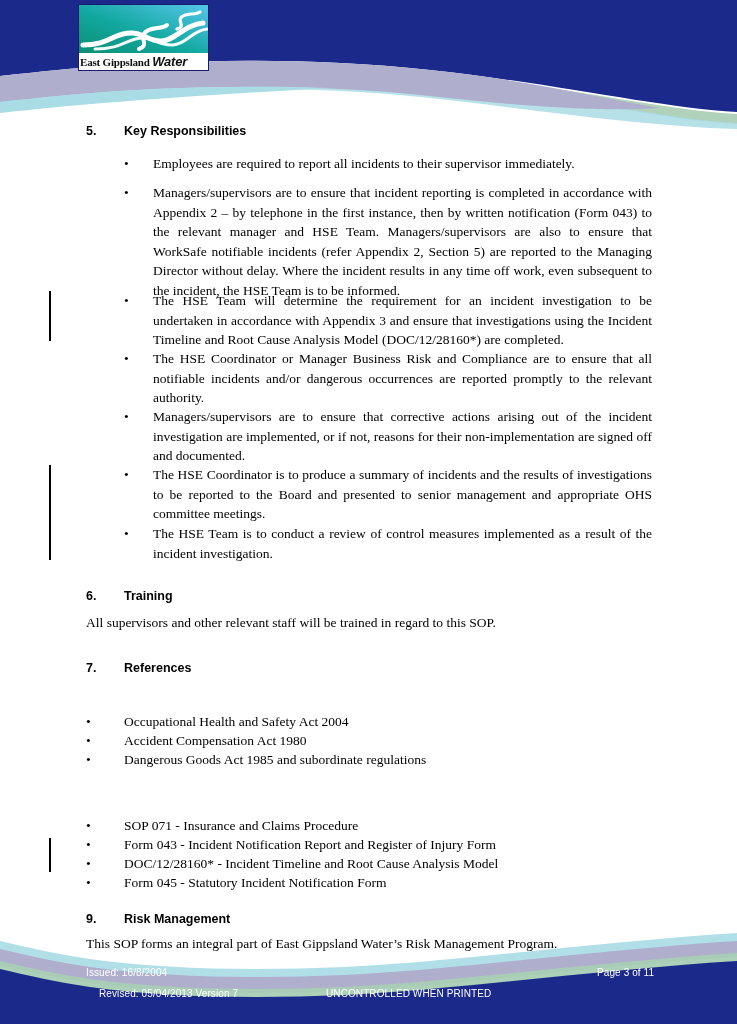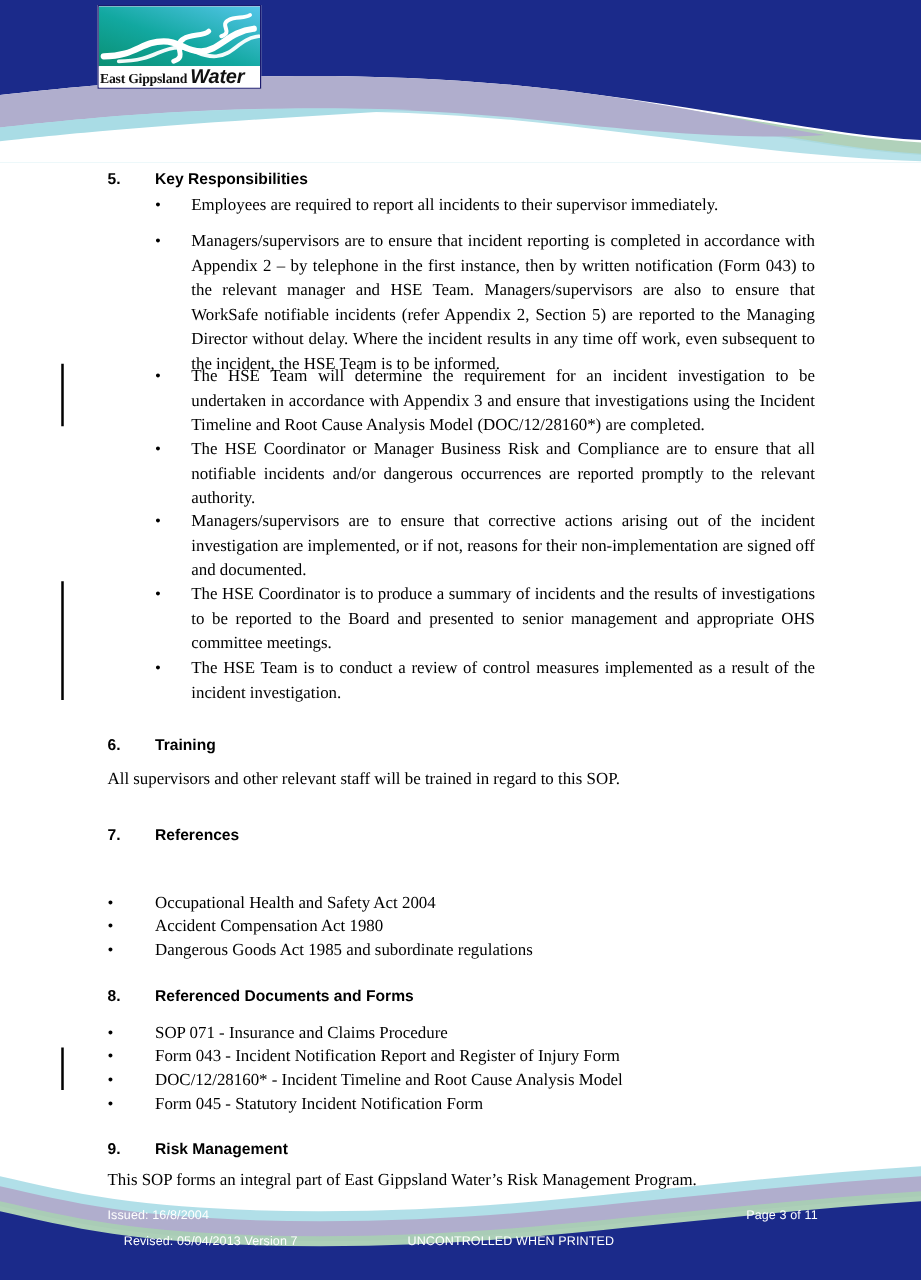--- a/index.html
+++ b/index.html
@@ -67,21 +67,21 @@
     letter-spacing: -0.2px;
     white-space: nowrap;
     overflow: hidden;
     padding-left: 1px;
     box-sizing: border-box;
   }
   .logo-caption .water {
     font-family: "Liberation Sans", sans-serif;
     font-weight: bold;
     font-style: italic;
-    font-size: 16px;
+    font-size: 13px;
   }
 
   .header-title {
     position: absolute;
     left: 243px;
     top: 30px;
     z-index: 4;
     color: #ffffff;
     font-family: "Liberation Sans", sans-serif;
     font-size: 14.5px;
@@ -237,21 +237,21 @@
       <path d="M0,80 C26,86 56,93 90,98 C190,112 320,110 430,100 C540,90 640,78 737,72 L737,135 L0,135 Z" fill="#1b2a8a"></path>
     </svg>
   </div>
 
   <div class="content">
 
     <div class="change-bar" style="top:291px;height:50px;"></div>
     <div class="change-bar" style="top:465px;height:95px;"></div>
     <div class="change-bar" style="top:838px;height:34px;"></div>
 
-    <div class="section-head" style="left:86px; top:136px;">
+    <div class="section-head" style="left:86px; top:124px;">
       <span class="num">5.</span><span>Key Responsibilities</span>
     </div>
 
     <div class="bullet-row" style="left:124px; top:154px; width:528px;">
       <span class="bullet-dot" style="width:29px;">•</span>
       <span class="bullet-text nojust" style="width:499px;">Employees are required to report all incidents to their supervisor immediately.</span>
     </div>
 
     <div class="bullet-row" style="left:124px; top:183px; width:528px;">
       <span class="bullet-dot" style="width:29px;">•</span>
@@ -298,23 +298,20 @@
     </div>
     <div class="bullet-row" style="left:86px; top:731px; width:560px;">
       <span class="bullet-dot" style="width:38px;">•</span>
       <span class="bullet-text nojust" style="width:520px;">Accident Compensation Act 1980</span>
     </div>
     <div class="bullet-row" style="left:86px; top:750px; width:560px;">
       <span class="bullet-dot" style="width:38px;">•</span>
       <span class="bullet-text nojust" style="width:520px;">Dangerous Goods Act 1985 and subordinate regulations</span>
     </div>
 
-    <div class="section-head" style="left:86px; top:790px;">
-      <span class="num">8.</span><span>Referenced Documents and Forms</span>
-    </div>
 
     <div class="bullet-row" style="left:86px; top:816px; width:560px;">
       <span class="bullet-dot" style="width:38px;">•</span>
       <span class="bullet-text nojust" style="width:520px;">SOP 071 - Insurance and Claims Procedure</span>
     </div>
     <div class="bullet-row" style="left:86px; top:835px; width:560px;">
       <span class="bullet-dot" style="width:38px;">•</span>
       <span class="bullet-text nojust" style="width:520px;">Form 043 - Incident Notification Report and Register of Injury Form</span>
     </div>
     <div class="bullet-row" style="left:86px; top:854px; width:560px;">

